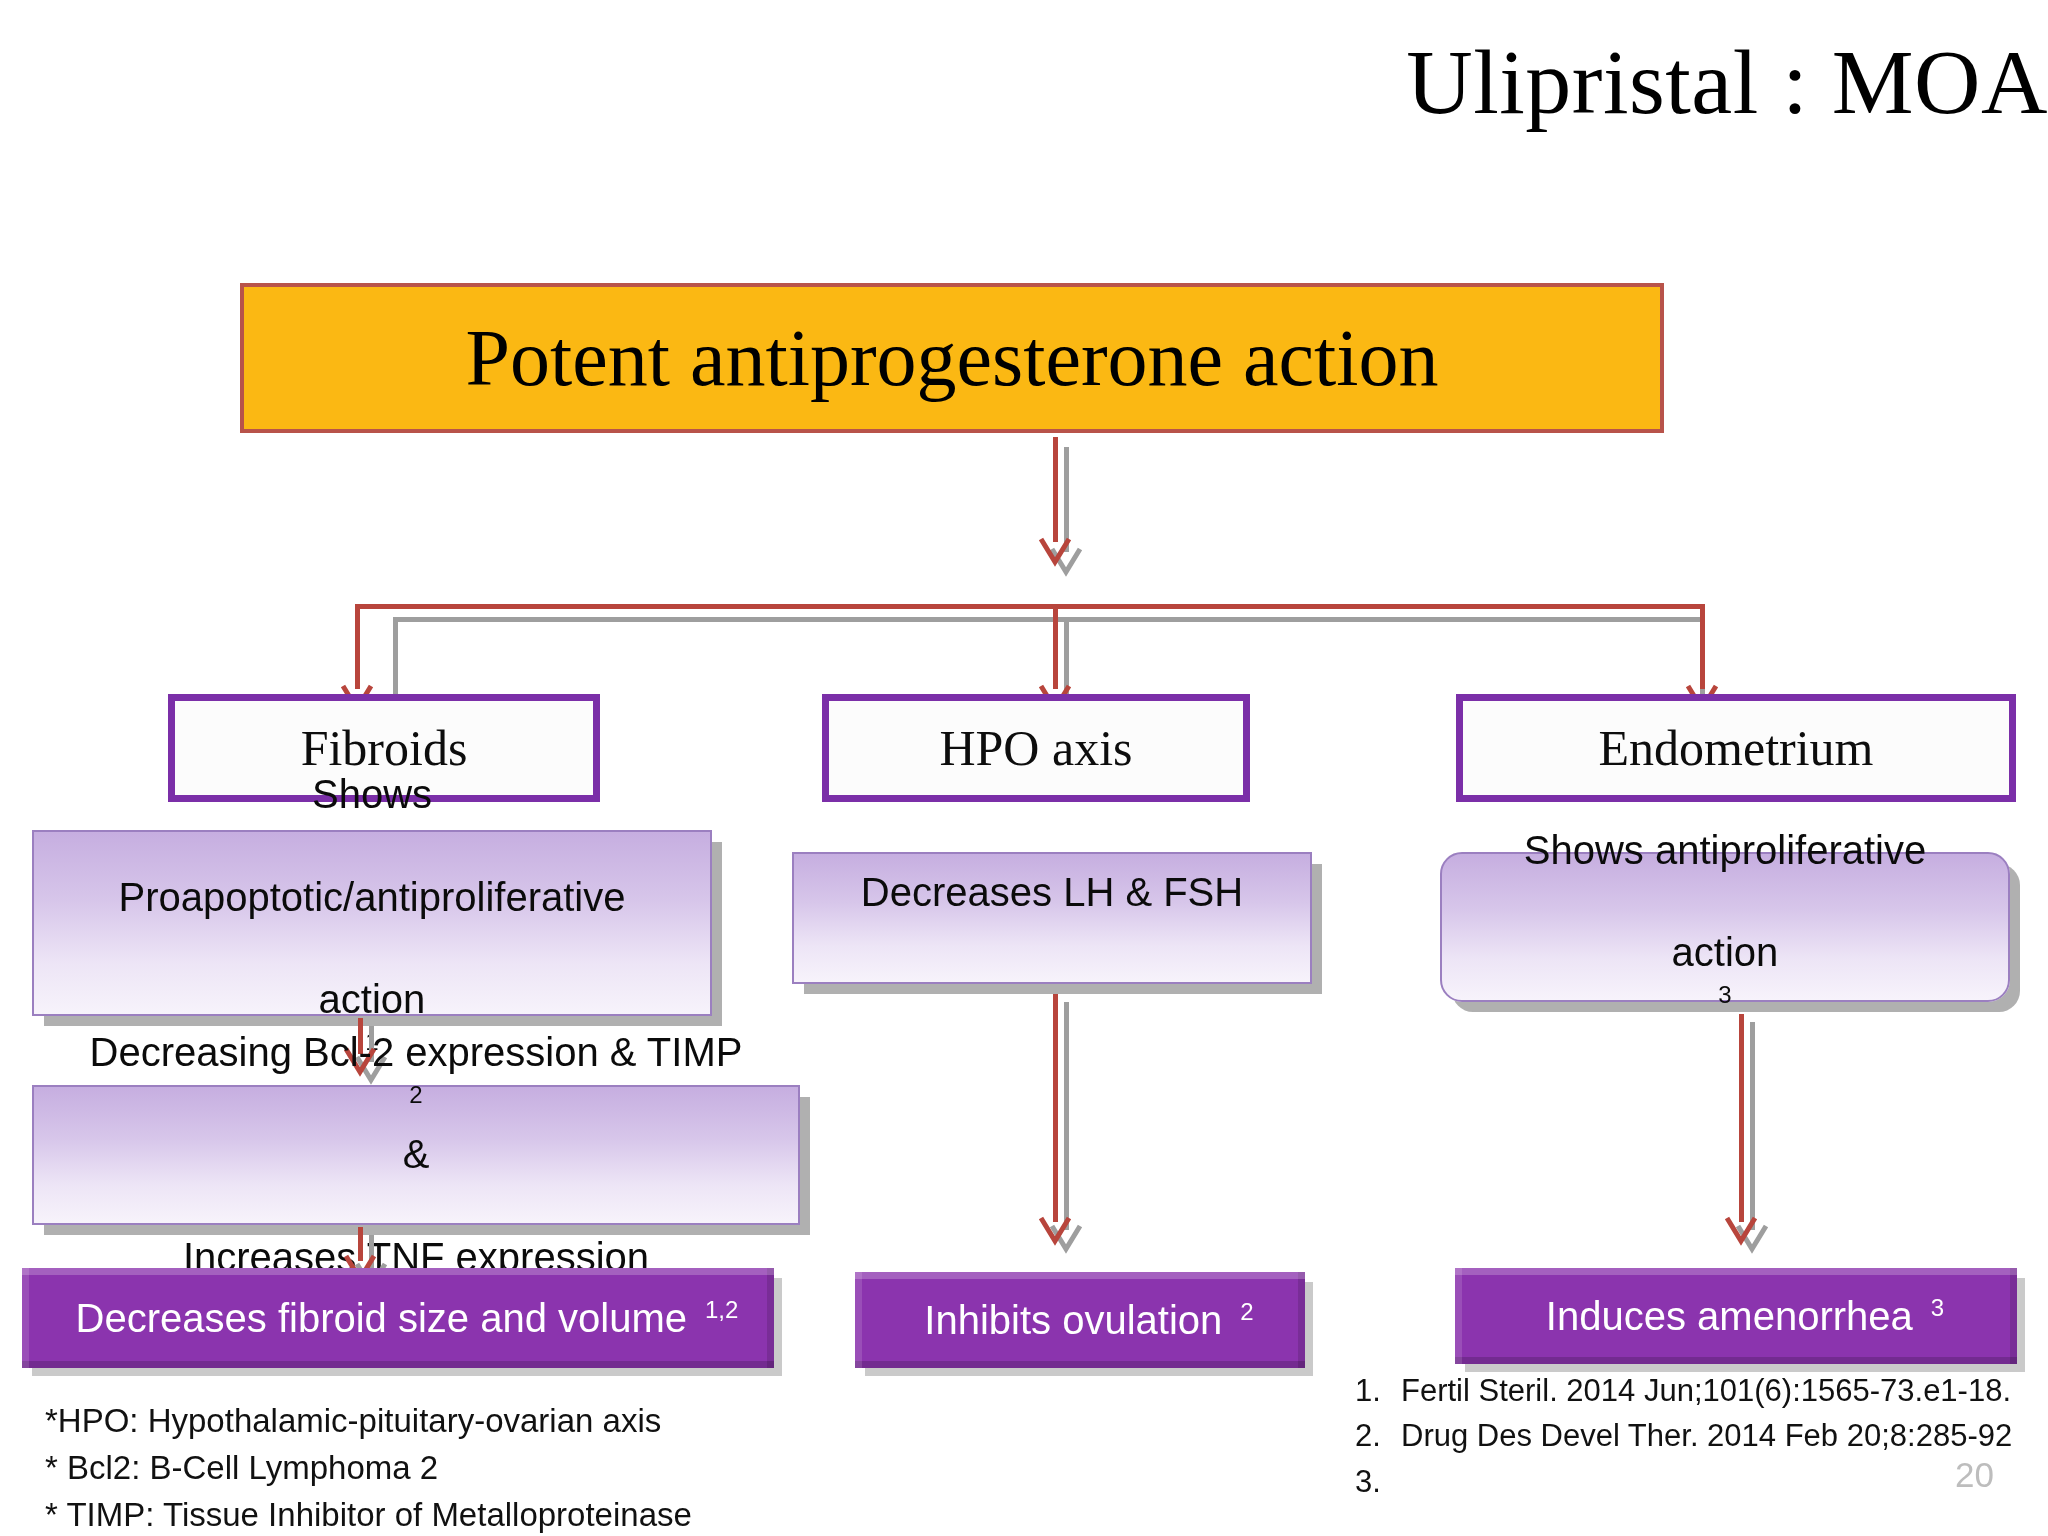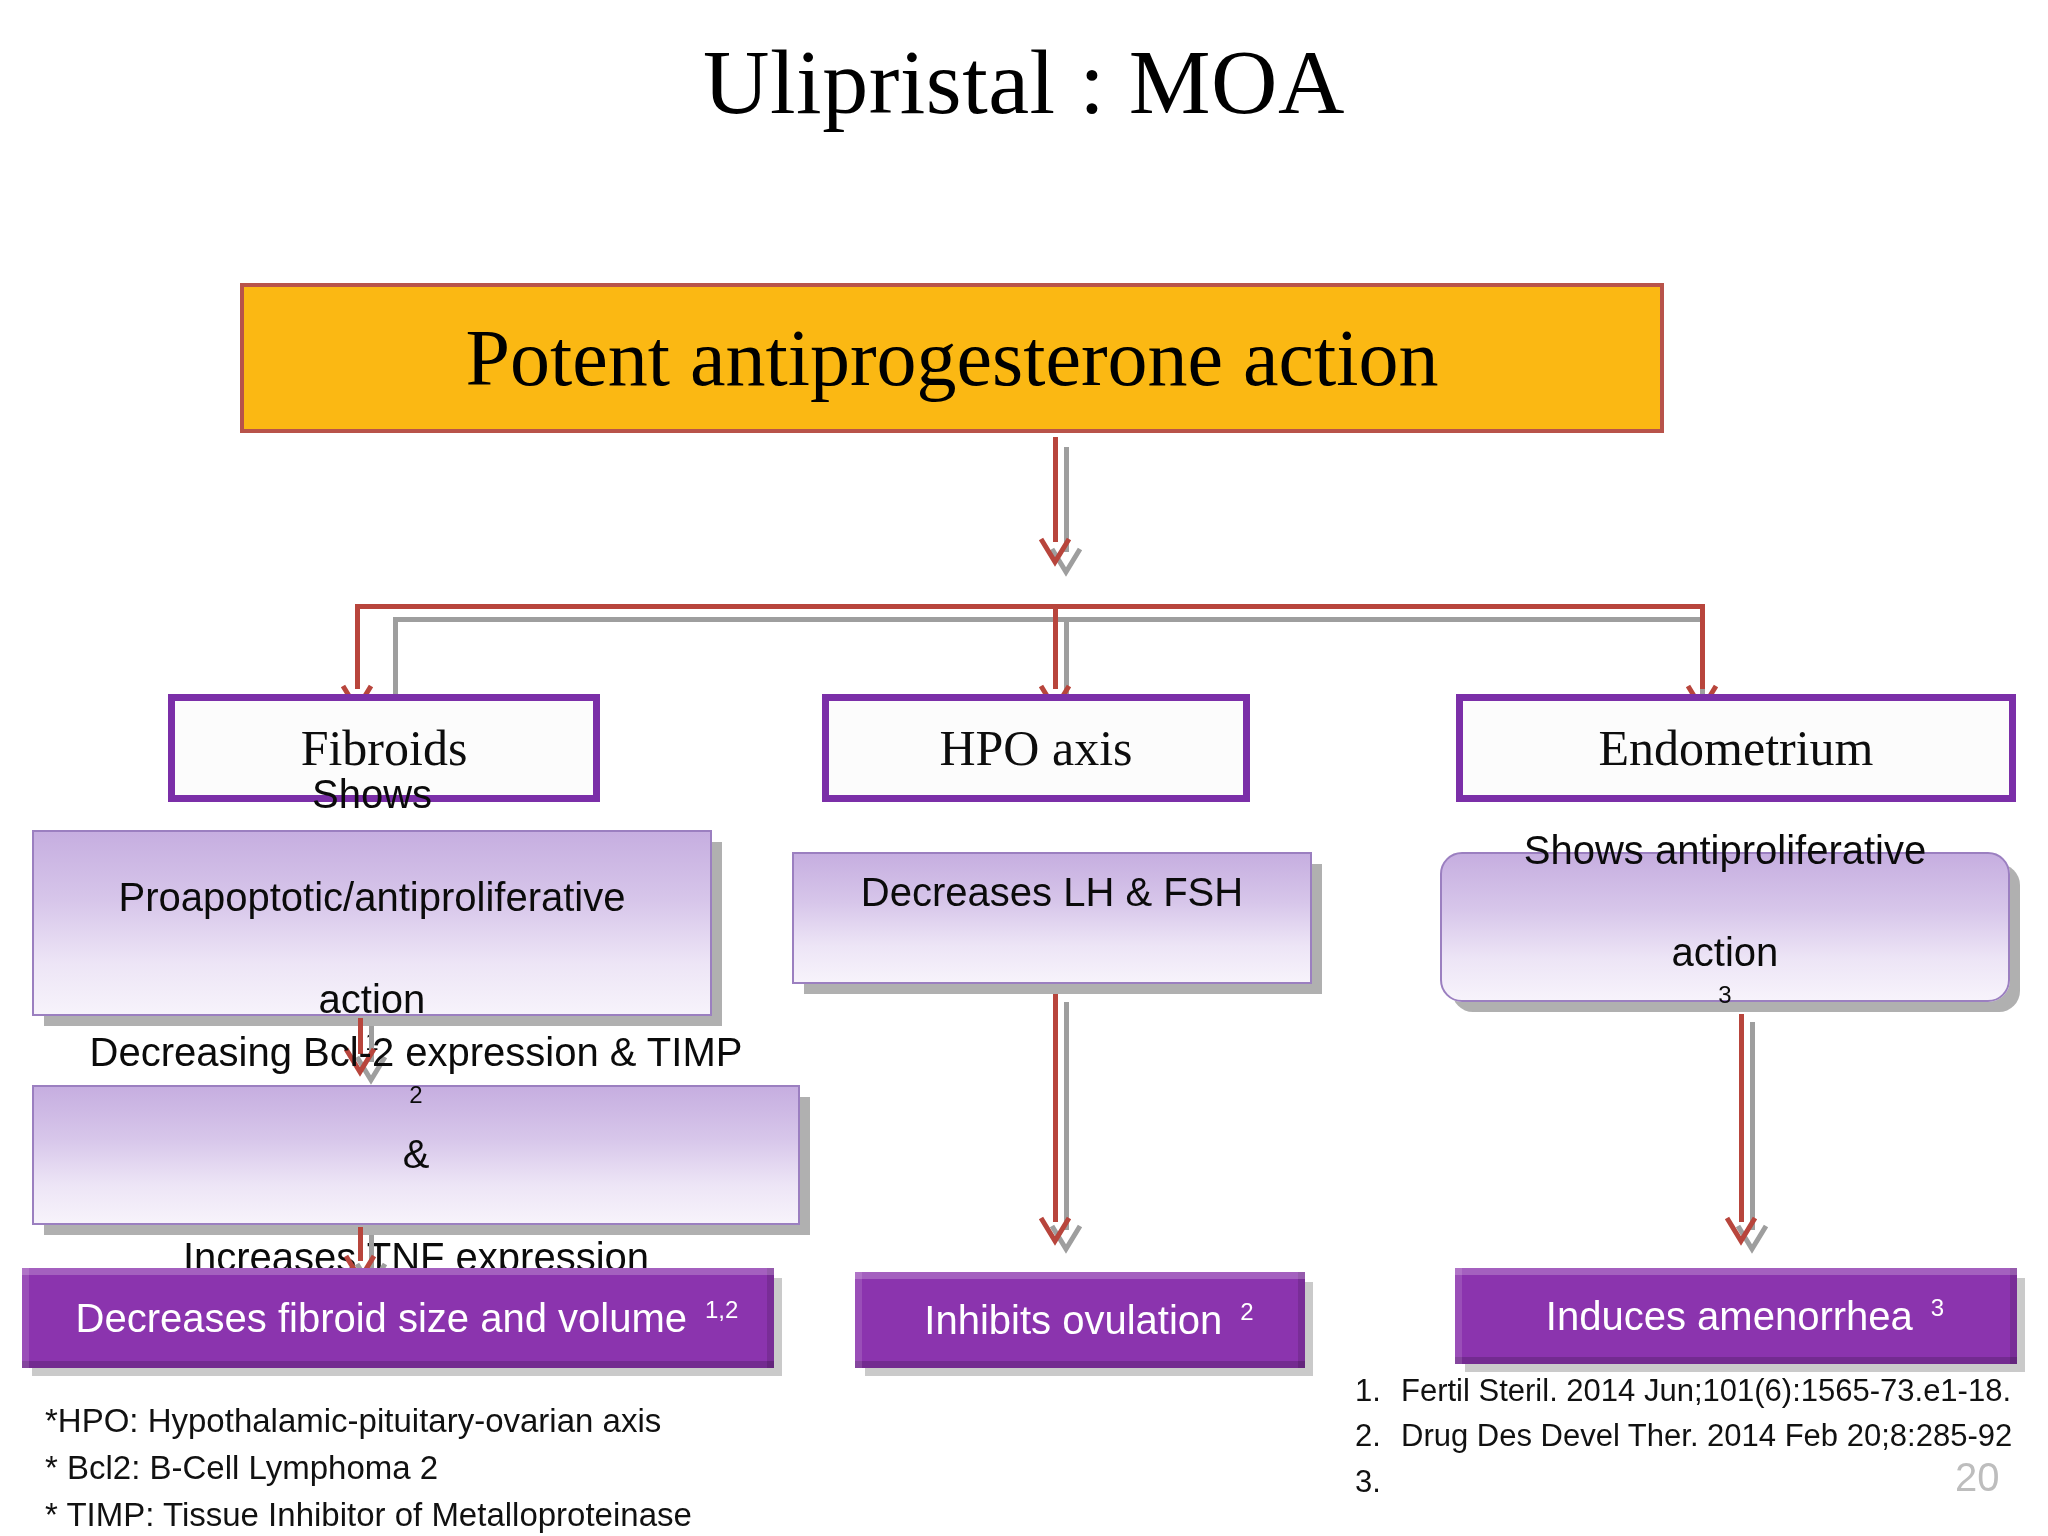--- a/index.html
+++ b/index.html
@@ -8,21 +8,21 @@
     background:#ffffff;
     font-family:"Liberation Sans", sans-serif;
     overflow:hidden;
     position:relative;
   }
   .slide{position:absolute;inset:0;}
 
   
   .title{
     position:absolute;left:0;top:34px;width:2048px;
-    text-align:center;
+    text-align:right;
     font-family:"Liberation Serif", serif;
     font-size:92px;line-height:1.05;
     color:#000000;
     letter-spacing:0.5px;
   }
 
   
   .banner{
     position:absolute;left:240px;top:283px;width:1424px;height:150px;
     background:#FBB813;
@@ -102,21 +102,21 @@
 
   .refs{
     position:absolute;left:1355px;top:1368px;width:680px;
     font-size:31px;color:#111111;line-height:1.46;
   }
   .refs .row{display:flex;white-space:nowrap;}
   .refs .num{width:46px;flex:none;}
 
   .pagenum{
     position:absolute;left:1955px;top:1455px;
-    font-size:40px;color:#BDBDBD;
+    font-size:35px;color:#BDBDBD;
   }
 </style>
 </head>
 <body>
 
 <div class="slide">
 
   <div class="title">Ulipristal : MOA</div>
 
   <div class="banner">

